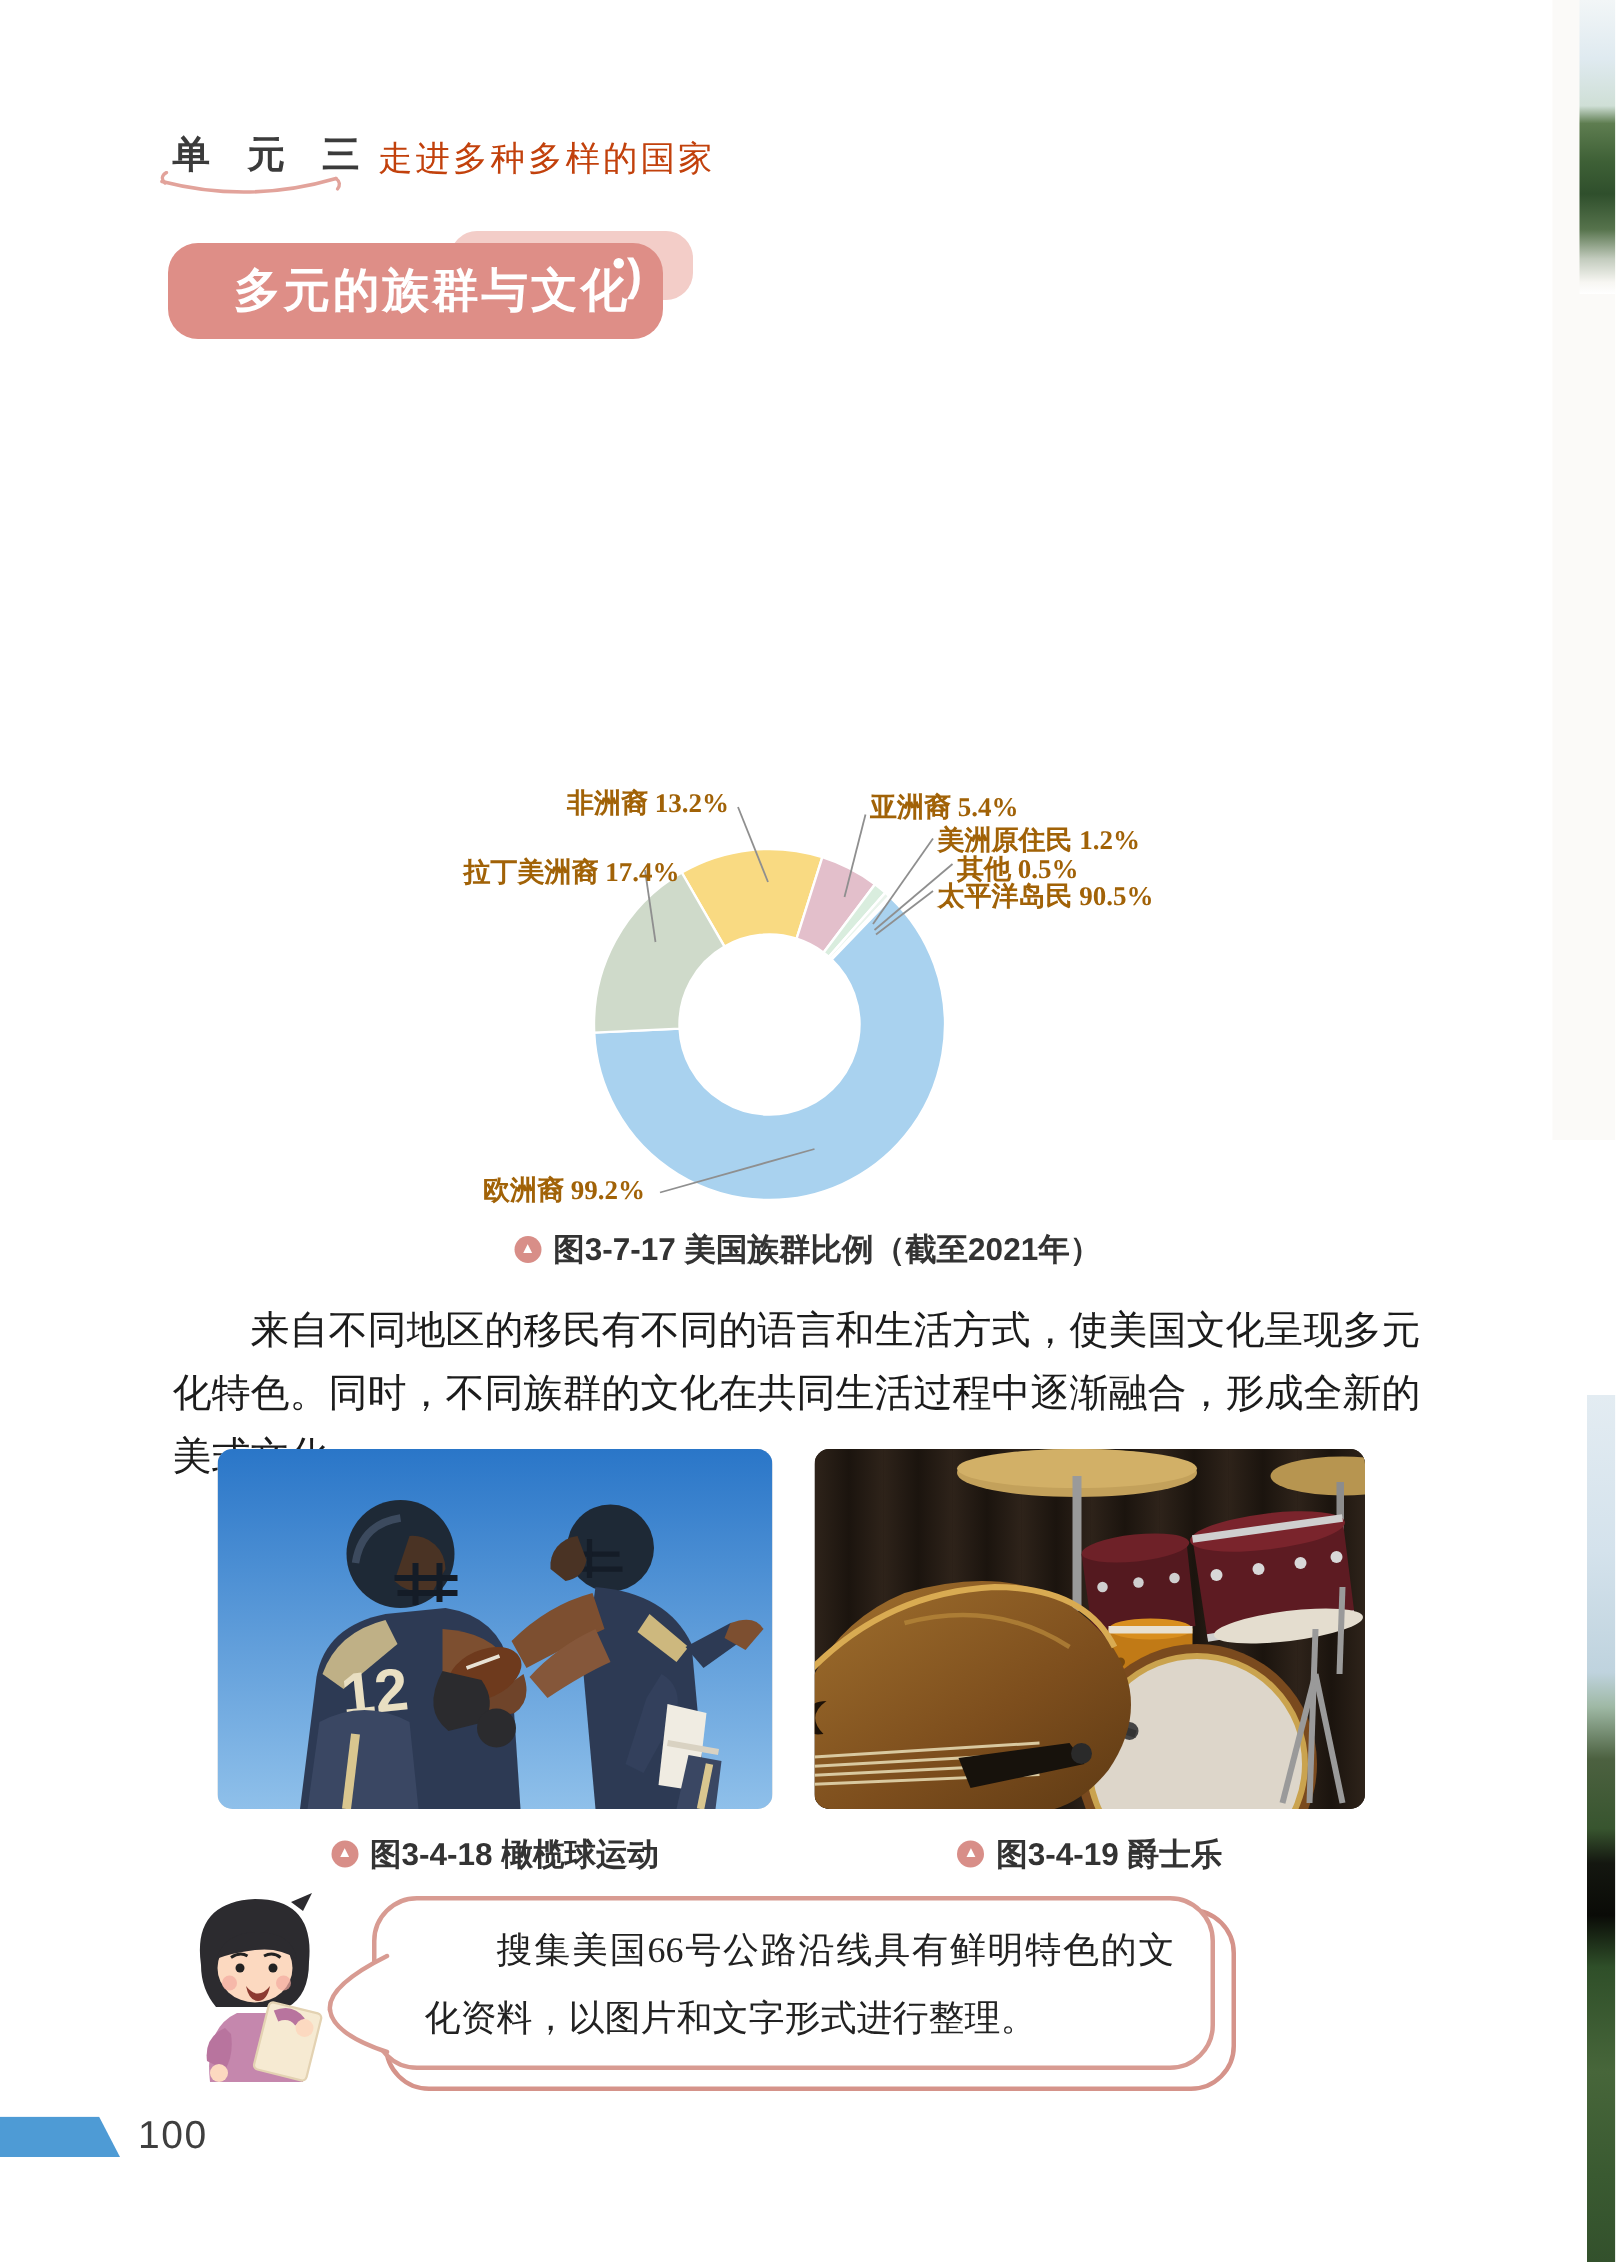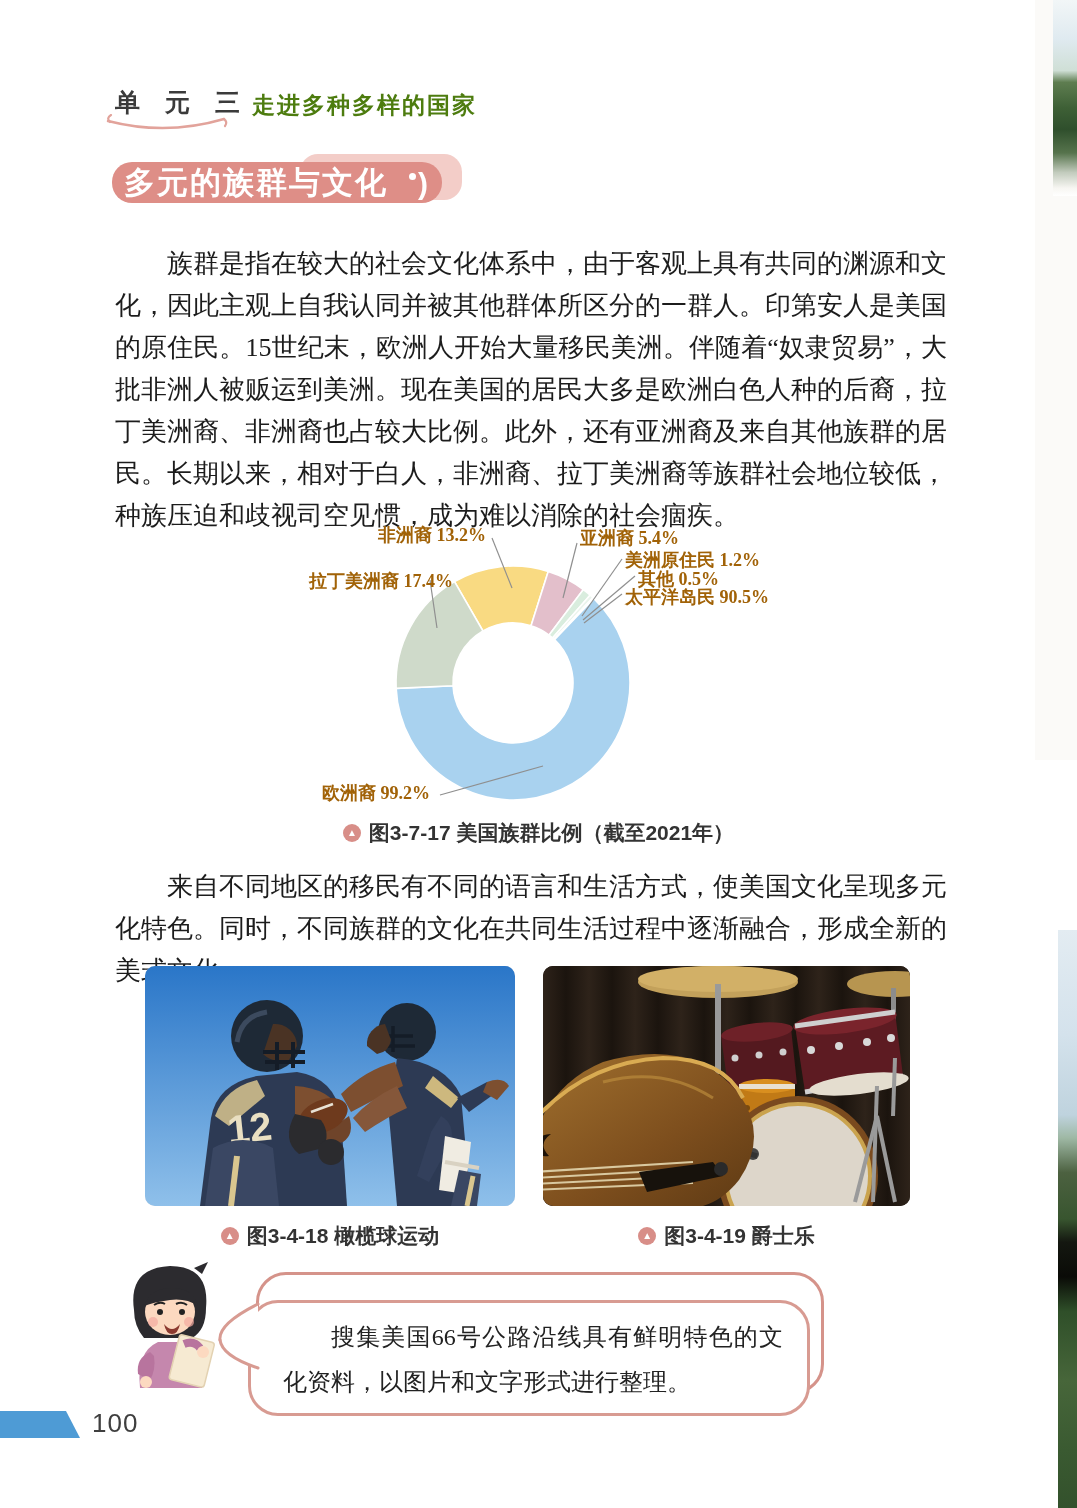--- a/index.html
+++ b/index.html
@@ -18,29 +18,29 @@
     background:linear-gradient(180deg,#e3ecf2 0%,#d4e2ec 18%,#bfd3de 32%,#9eb8a4 36%,#4c6140 42%,#38552f 50%,#141710 54%,#0a0b07 60%,#2f4f29 66%,#47663a 78%,#3a5a31 90%,#33512c 100%);
   }
   
   .unit-label{
     position:absolute;left:115px;top:86px;font-family:"Liberation Sans","DejaVu Sans",sans-serif;
     font-size:25px;font-weight:700;color:#3b3b3b;letter-spacing:9px;
   }
   .unit-swoosh{position:absolute;left:104px;top:114px;}
   .unit-title{
     position:absolute;left:252px;top:90px;font-family:"Liberation Sans","DejaVu Sans",sans-serif;
-    font-size:23px;font-weight:700;color:#4d7c0f;letter-spacing:2px;
+    font-size:23px;font-weight:400;color:#c2410c;letter-spacing:2px;
   }
   
   .badge-back{
     position:absolute;left:300px;top:154px;width:162px;height:46px;border-radius:18px;background:#f3cdc8;
   }
   .badge{
-    position:absolute;left:112px;top:162px;width:330px;height:41px;border-radius:20px;background:#de8e87;
-    display:flex;align-items:center;justify-content:flex-start;padding-left:12px;box-sizing:border-box;
+    position:absolute;left:112px;top:162px;width:330px;height:64px;border-radius:20px;background:#de8e87;
+    display:flex;align-items:center;justify-content:flex-start;padding-left:44px;box-sizing:border-box;
   }
   .badge-title{
     font-family:"Liberation Sans","DejaVu Sans",sans-serif;font-size:31px;font-weight:700;color:#ffffff;letter-spacing:2px;
   }
   .badge-quote{position:absolute;right:14px;top:5px;color:#ffffff;}
   .badge-quote .dot{display:inline-block;width:7px;height:7px;border-radius:50%;background:#fff;vertical-align:14px;margin-right:2px;}
   .badge-quote .paren{font-family:"Liberation Sans","DejaVu Sans",sans-serif;font-size:30px;font-weight:700;}
   
   .para{
     position:absolute;left:115px;width:832px;font-size:26px;line-height:42px;
@@ -77,21 +77,21 @@
   .photo-football{left:145px;width:370px;}
   .photo-jazz{left:543px;width:367px;}
   
   .character{position:absolute;left:106px;top:1260px;}
   .bubble-shadow{
     position:absolute;left:256px;top:1272px;width:562px;height:116px;border-radius:30px;
     border:3px solid #d5938a;background:transparent;
   }
   .bubble{
     position:absolute;left:248px;top:1264px;width:562px;height:116px;border-radius:30px;
-    border:3px solid #d89b92;background:#ffffff;box-sizing:border-box;margin-top:36px;
+    border:3px solid #d89b92;background:#ffffff;box-sizing:border-box;
   }
   .bubble-text{
     margin:12px 24px 0 32px;font-size:24px;line-height:45px;text-indent:2em;color:#222;
     text-align:justify;
   }
   .bubble-tail{position:absolute;left:214px;top:1300px;}
   
   .footer-bar{
     position:absolute;left:0;top:1411px;width:80px;height:27px;background:#4e9bd5;
     clip-path:polygon(0 0,66px 0,80px 100%,0 100%);
@@ -117,21 +117,20 @@
     <path d="M120,5 q4,3 1,7" fill="none" stroke="#e2a39b" stroke-width="2.2" stroke-linecap="round"></path>
   </svg>
   <div class="unit-title">走进多种多样的国家</div>
 
   <div class="badge-back"></div>
   <div class="badge">
     <span class="badge-title">多元的族群与文化</span>
     <span class="badge-quote"><span class="dot"></span><span class="paren">)</span></span>
   </div>
 
-  <div class="para para1">族群是指在较大的社会文化体系中，由于客观上具有共同的渊源和文化，因此主观上自我认同并被其他群体所区分的一群人。印第安人是美国的原住民。15世纪末，欧洲人开始大量移民美洲。伴随着“奴隶贸易”，大批非洲人被贩运到美洲。现在美国的居民大多是欧洲白色人种的后裔，拉丁美洲裔、非洲裔也占较大比例。此外，还有亚洲裔及来自其他族群的居民。长期以来，相对于白人，非洲裔、拉丁美洲裔等族群社会地位较低，种族压迫和歧视司空见惯，成为难以消除的社会痼疾。</div>
 
   <div class="chart">
     <svg id="donut-svg" width="500" height="292" viewBox="0 0 500 292">
         <path d="M174.50,58.68 A117,117 0 0 1 268.22,48.43 L251.06,102.78 A60,60 0 0 0 203.00,108.04 Z" fill="#F9DA82" stroke="#ffffff" stroke-width="1.6"></path>
         <path d="M268.22,48.43 A117,117 0 0 1 303.35,66.51 L269.08,112.06 A60,60 0 0 0 251.06,102.78 Z" fill="#E3BFCB" stroke="#ffffff" stroke-width="1.6"></path>
         <path d="M303.35,66.51 A117,117 0 0 1 310.19,72.08 L272.58,114.91 A60,60 0 0 0 269.08,112.06 Z" fill="#D9EDDE" stroke="#ffffff" stroke-width="1.6"></path>
         <path d="M310.19,72.08 A117,117 0 0 1 312.91,74.54 L273.98,116.18 A60,60 0 0 0 272.58,114.91 Z" fill="#EAF4EC" stroke="#ffffff" stroke-width="1.6"></path>
         <path d="M312.91,74.54 A117,117 0 0 1 313.98,75.55 L274.53,116.69 A60,60 0 0 0 273.98,116.18 Z" fill="#F6FAF7" stroke="#ffffff" stroke-width="1.6"></path>
         <path d="M313.98,75.55 A117,117 0 1 1 116.12,165.39 L173.06,162.76 A60,60 0 1 0 274.53,116.69 Z" fill="#A9D2EF" stroke="#ffffff" stroke-width="1.6"></path>
         <path d="M116.12,165.39 A117,117 0 0 1 174.50,58.68 L203.00,108.04 A60,60 0 0 0 173.06,162.76 Z" fill="#CFDACA" stroke="#ffffff" stroke-width="1.6"></path>

